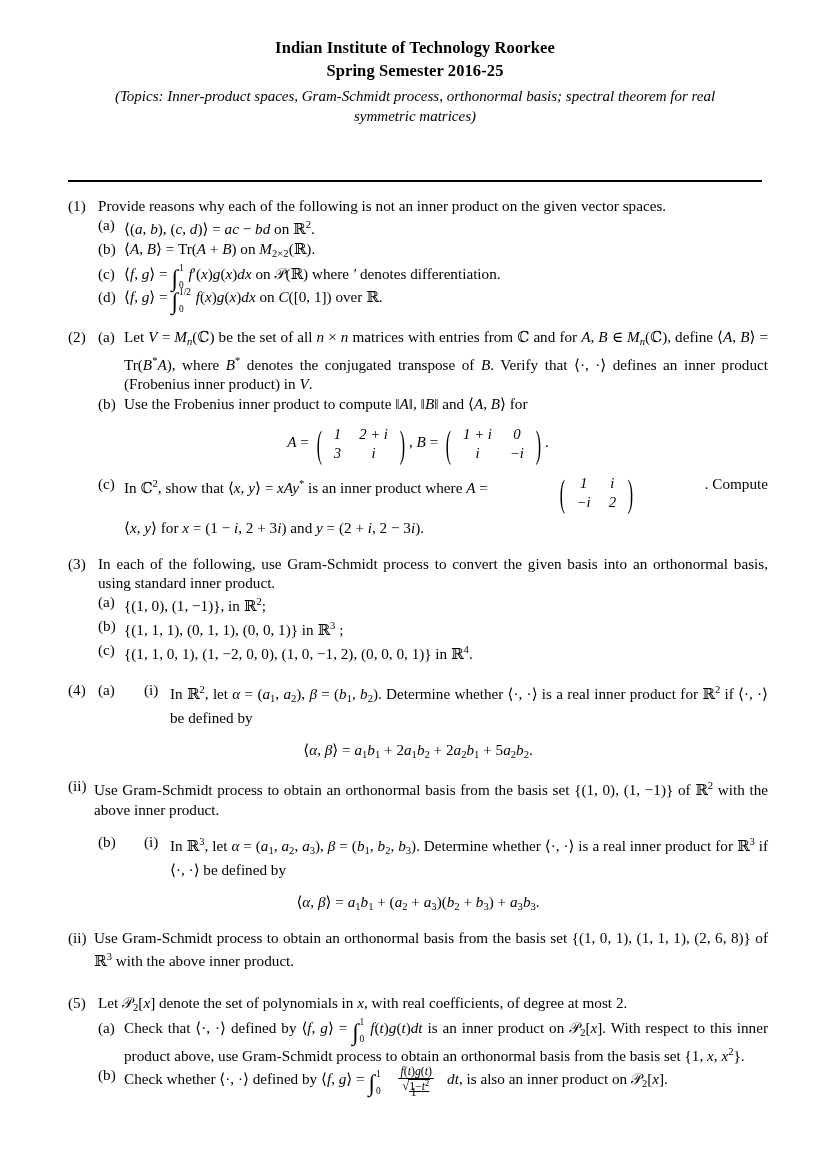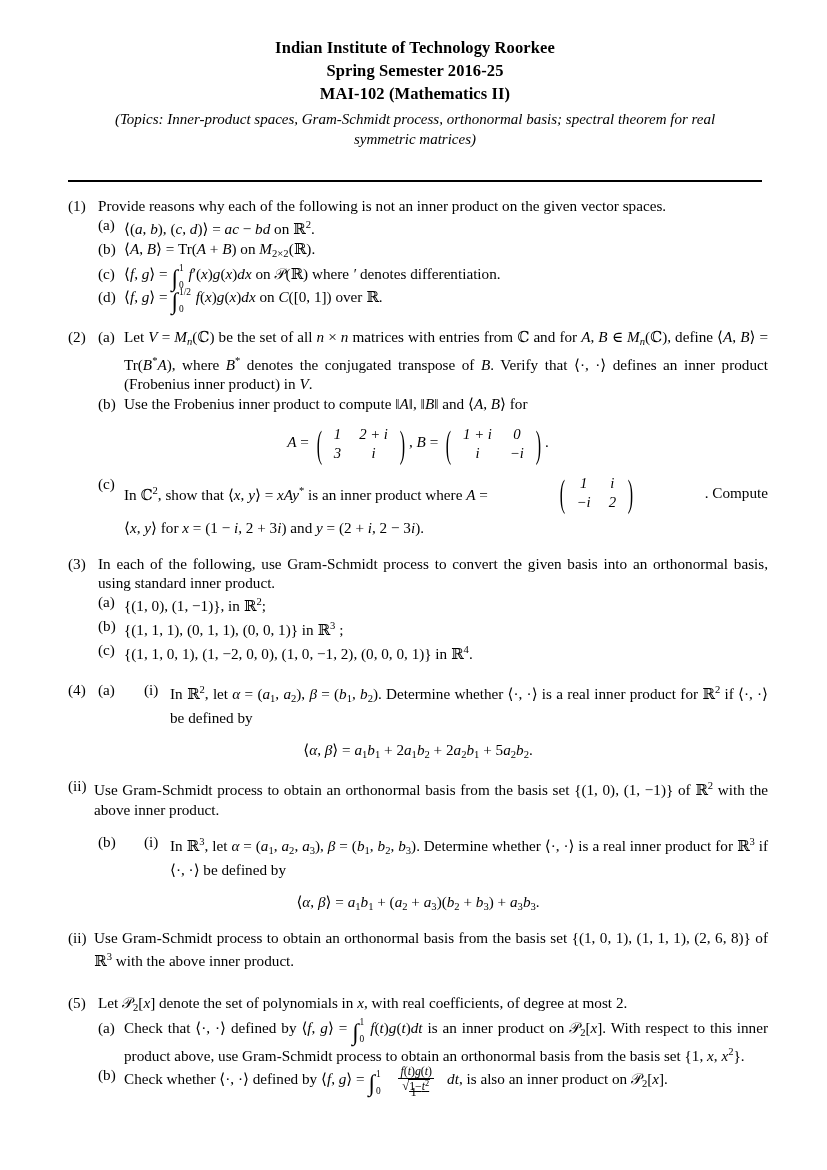--- a/index.html
+++ b/index.html
@@ -192,21 +192,20 @@
   }
 </style>
 </head>
 <body>
 
 <div class="page">
 
   <div class="header">
     <div class="hline">Indian Institute of Technology Roorkee</div>
     <div class="hline">Spring Semester 2016-25</div>
-    <div class="hline">MAI-102 (Mathematics II)</div>
     <div class="topics">
       <span>(Topics: Inner-product spaces, Gram-Schmidt process, orthonormal basis; spectral theorem for</span>
       <span>real symmetric matrices)</span>
     </div>
   </div>
 
   <div class="rule"></div>
 
   <div class="body">
 
@@ -304,21 +303,21 @@
               </tbody>
             </table>
           <span class="par">)</span>
         </span>.
       </div>
 
       <div class="indent-1">
         <div class="row">
           <div class="lbl lbl-a">(c)</div>
           <div class="body-txt">
-            <div style="display:flex; align-items:center; justify-content:space-between;">
+            <div style="display:flex; justify-content:space-between;">
               <span>In <span class="bb">ℂ</span><sup class="ms">2</sup>, show that <span class="ang">⟨</span><span class="mi">x</span>, <span class="mi">y</span><span class="ang">⟩</span> = <span class="mi">xAy</span><sup class="ms">*</sup> is an inner product where <span class="mi">A</span> =</span>
               <span class="matx">
                 <span class="par">(</span>
                 <table>
                     <tbody>
                       <tr>
                         <td>1</td>
                         <td><span class="mi">i</span></td>
                       </tr>
                       <tr>

